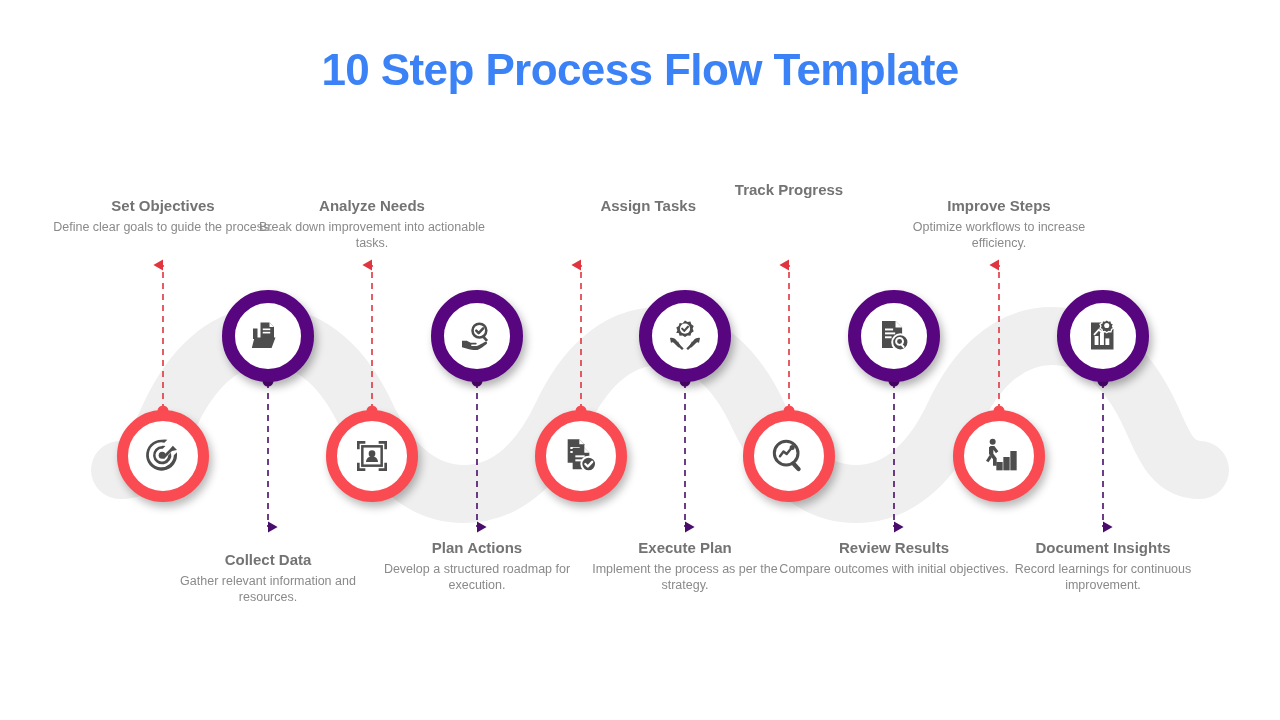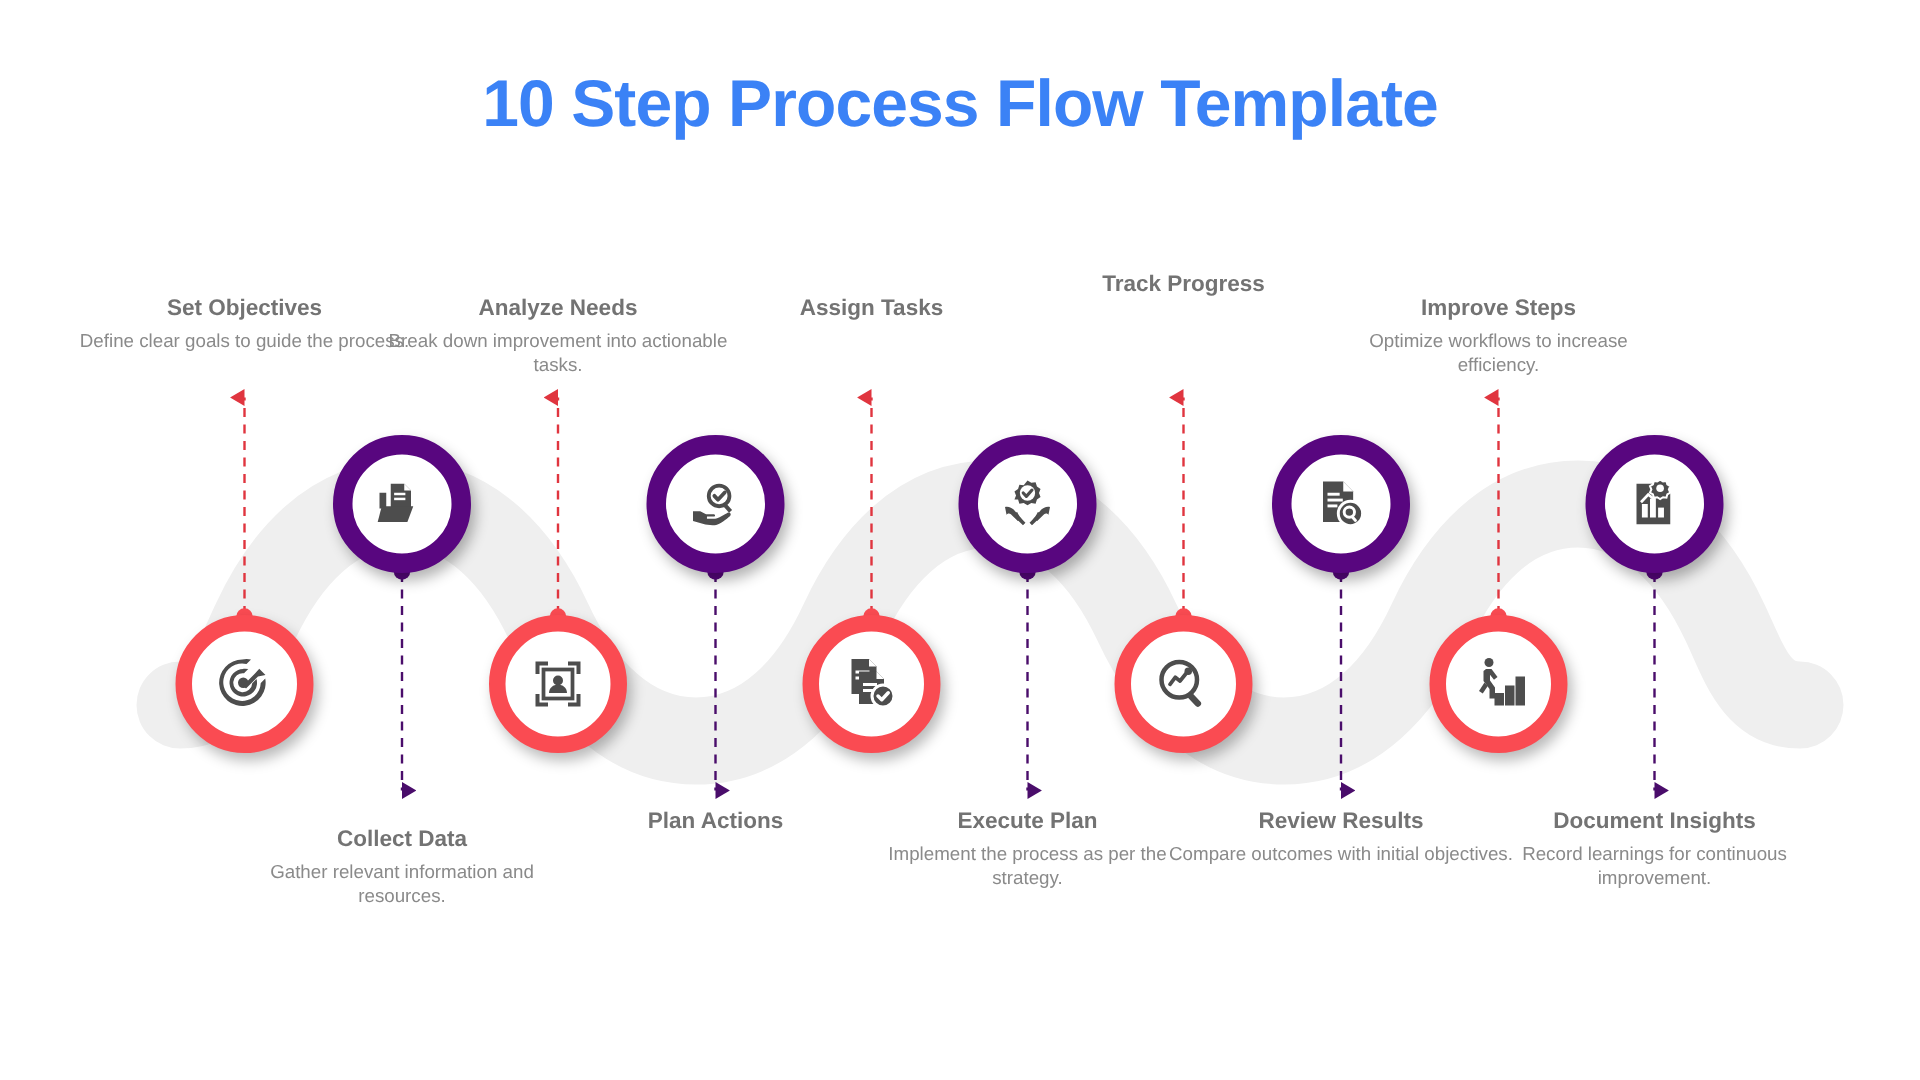--- a/index.html
+++ b/index.html
@@ -214,37 +214,38 @@
     <div class="node top" style="left:431px; top:290px;">
       <svg class="glyph" viewBox="0 0 24 24">
         <circle cx="13.6" cy="8.4" r="4.6" fill="none" stroke="#4d4d4d" stroke-width="1.7"></circle>
         <path d="M11.5 8.4l1.6 1.7 3-3.2" fill="none" stroke="#4d4d4d" stroke-width="1.7" stroke-linecap="round" stroke-linejoin="round"></path>
         <rect x="16.4" y="11.6" width="1.8" height="4.2" transform="rotate(-42 17.3 13.7)"></rect>
         <path d="M2 15.2h3.2l2.6 1.3h3.4c.7 0 .9 1.1 0 1.1H8.2v1h3.6c1.3 0 4.4-2.1 5.6-2.7 1-.5 1.9.7 1 1.5-1.4 1.2-4.6 3.6-6.1 3.9-1.2.2-4.4.1-5.6-.4L2 19.5z"></path>
       </svg>
     </div>
     <div class="caption below" style="left:362px; top:538px;">
       <div class="c-title">Plan Actions</div>
+      <div class="c-desc">Develop a structured roadmap for execution.</div>
     </div>
 
     <div class="node bottom" style="left:535px; top:410px;">
       <svg class="glyph" viewBox="0 0 24 24">
         <path d="M4 2h7l3 3v11H4z"></path>
         <path d="M11 2l3 3h-3z" fill="#ffffff"></path>
         <rect x="5.6" y="6.6" width="5.6" height="1.2" fill="#ffffff"></rect>
         <rect x="5.6" y="9" width="5.6" height="1.2" fill="#ffffff"></rect>
         <path d="M7 7h7l3 3v10H7z"></path>
         <path d="M14 7l3 3h-3z" fill="#ffffff"></path>
         <rect x="8.6" y="11.6" width="5.6" height="1.2" fill="#ffffff"></rect>
         <rect x="8.6" y="14" width="4" height="1.2" fill="#ffffff"></rect>
         <circle cx="16.6" cy="16.8" r="4.4" fill="#4d4d4d" stroke="#ffffff" stroke-width="1.2"></circle>
         <path d="M14.6 16.8l1.5 1.5 2.6-2.8" fill="none" stroke="#ffffff" stroke-width="1.4" stroke-linecap="round" stroke-linejoin="round"></path>
       </svg>
     </div>
-    <div class="caption above" style="left:466px; top:196px;">
+    <div class="caption above" style="left:466px; top:196px;text-align:right;">
       <div class="c-title">Assign Tasks</div>
     </div>
 
     <div class="node top" style="left:639px; top:290px;">
       <svg class="glyph" viewBox="0 0 24 24">
         <path d="M12 1.6l1.7 1 1.9-.3.6 1.9 1.6 1.1-.7 1.8.7 1.8-1.6 1.1-.6 1.9-1.9-.3-1.7 1-1.7-1-1.9.3-.6-1.9L6.2 10l.7-1.8-.7-1.8 1.6-1.1.6-1.9 1.9.3z"></path>
         <circle cx="12" cy="7.1" r="3.4" fill="#ffffff"></circle>
         <path d="M10.1 7.1l1.4 1.5 2.5-2.8" fill="none" stroke="#4d4d4d" stroke-width="1.4" stroke-linecap="round" stroke-linejoin="round"></path>
         <path d="M2 13.3c1.8-.4 3.5.5 4.6 2l2.5 3.3-1.4 1-3.1-3c-.6-.6-1.7-.4-1.9.3z"></path>
         <path d="M22 13.3c-1.8-.4-3.5.5-4.6 2l-2.5 3.3 1.4 1 3.1-3c.6-.6 1.7-.4 1.9.3z"></path>

